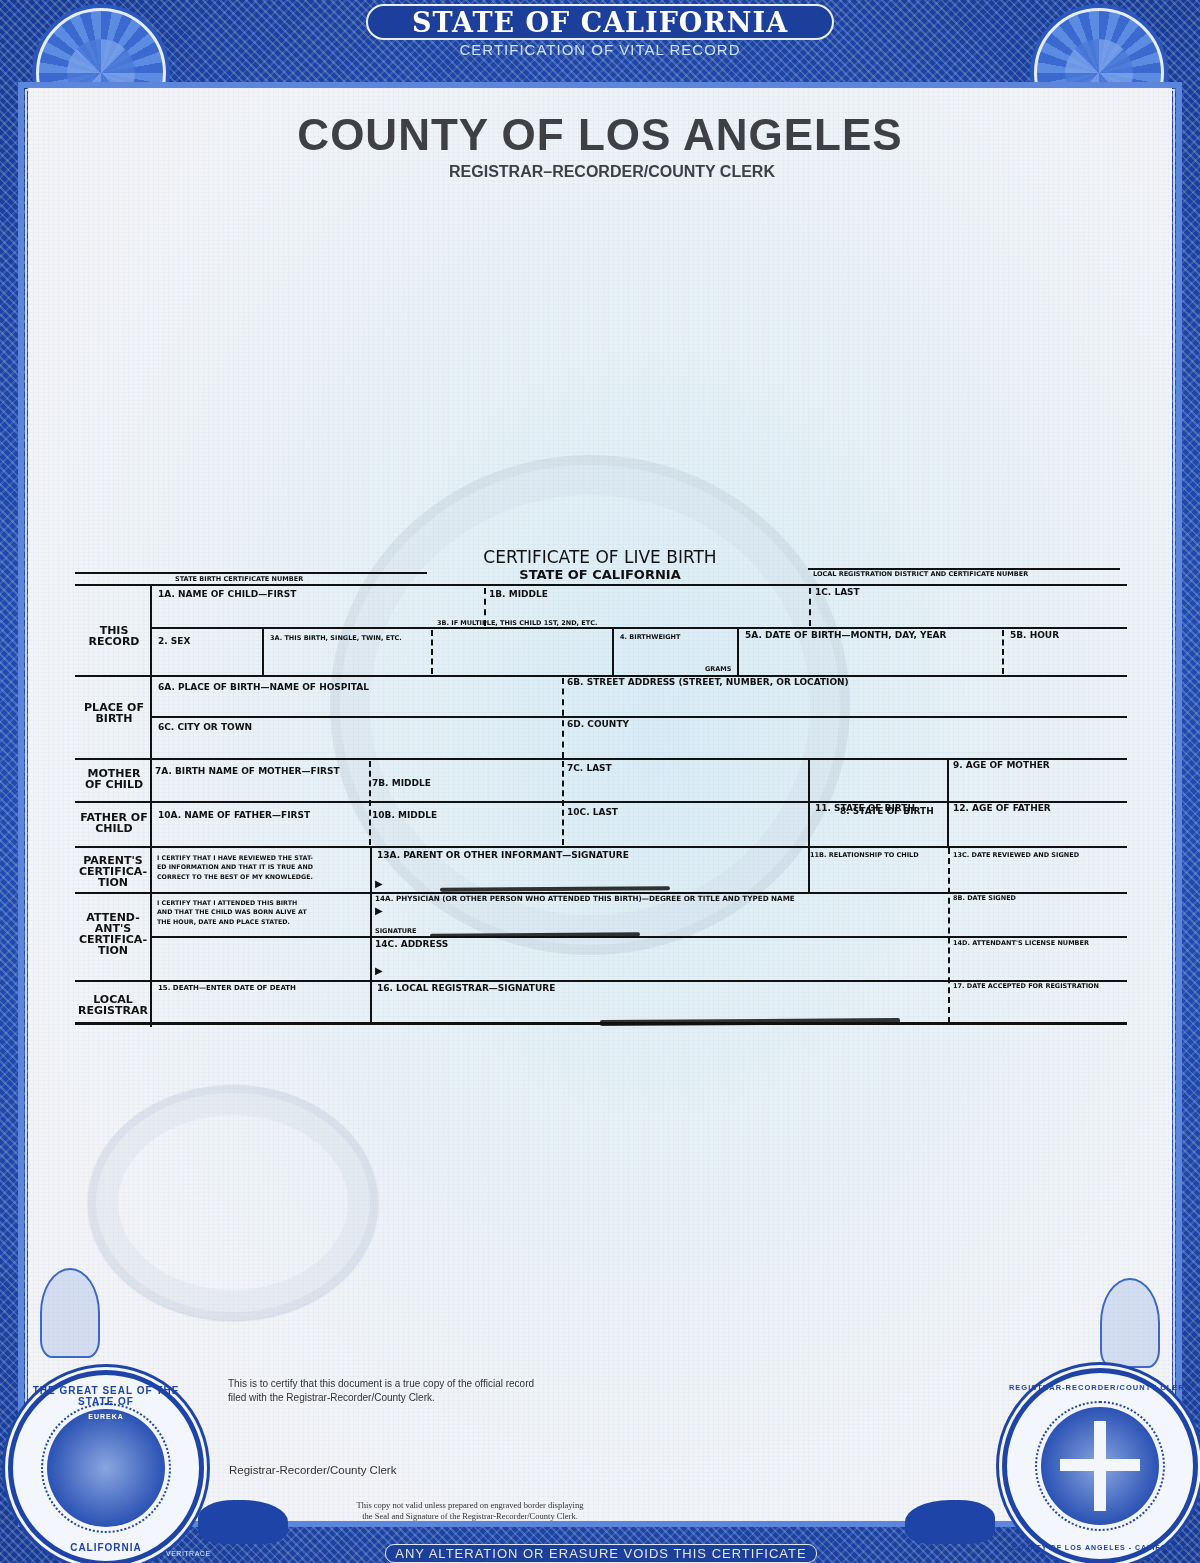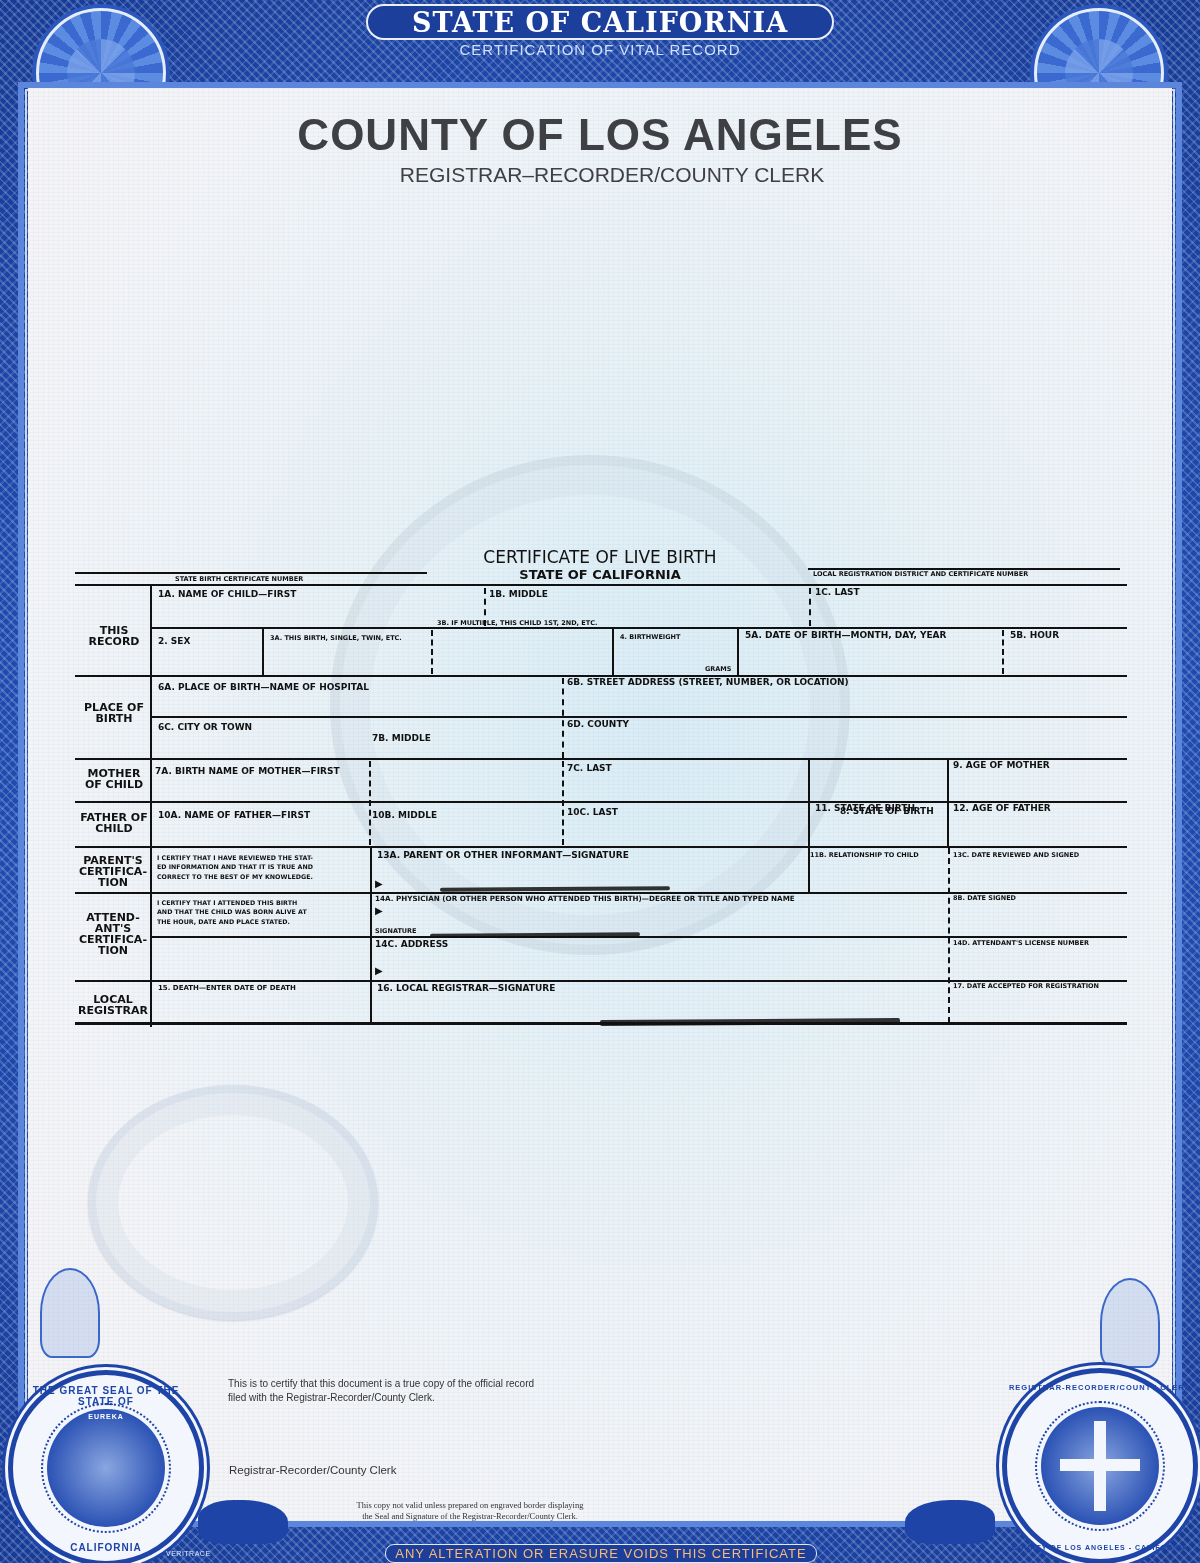--- a/index.html
+++ b/index.html
@@ -62,34 +62,34 @@
     position: absolute; left: 420px; top: 41px; width: 360px; text-align: center;
     color: #cfe0fb; font-size: 15px; letter-spacing: 1px;
     font-family: "Liberation Sans", sans-serif;
   }
 
   .bottom-banner {
     position: absolute; left: 385px; top: 1544px; width: 432px; height: 19px;
     background: #1c3f9c; border: 1px solid #dfe9fb; border-radius: 9px;
     display: flex; align-items: center; justify-content: center;
   }
-  .bottom-banner span { color: #fdba74; font-size: 13px; letter-spacing: 1px; }
+  .bottom-banner span { color: #e5e5e5; font-size: 13px; letter-spacing: 1px; }
   .veritrace {
     position: absolute; left: 166px; top: 1550px; font-size: 7px; color: #dfe9fb;
     letter-spacing: 0.5px;
   }
 
   
   .county-title {
     position: absolute; left: 0; right: 0; top: 110px; text-align: center;
     font-size: 44px; font-weight: bold; color: #3f4043; letter-spacing: 1px;
   }
   .county-sub {
     position: absolute; left: 0; right: 0; top: 163px; text-align: center;
-    font-size: 21px; font-weight: normal; color: #3f4043; padding-left: 24px;
+    font-size: 16px; font-weight: bold; color: #3f4043; padding-left: 24px;
   }
 
   
   .watermark-seal {
     position: absolute; left: 330px; top: 455px; width: 520px; height: 500px;
     border-radius: 50%;
     border: 10px solid rgba(150,165,185,0.18);
     box-shadow: inset 0 0 0 30px rgba(150,165,185,0.08);
   }
   .emboss-seal {
@@ -270,21 +270,21 @@
   <div class="lbl small" style="left:705px;top:666px;">GRAMS</div>
   <div class="lbl" style="left:745px;top:631px;">5A. DATE OF BIRTH—MONTH, DAY, YEAR</div>
   <div class="lbl" style="left:1010px;top:631px;">5B. HOUR</div>
 
   <div class="lbl" style="left:158px;top:683px;">6A. PLACE OF BIRTH—NAME OF HOSPITAL</div>
   <div class="lbl" style="left:567px;top:678px;">6B. STREET ADDRESS (STREET, NUMBER, OR LOCATION)</div>
   <div class="lbl" style="left:158px;top:723px;">6C. CITY OR TOWN</div>
   <div class="lbl" style="left:567px;top:720px;">6D. COUNTY</div>
 
   <div class="lbl" style="left:155px;top:767px;">7A. BIRTH NAME OF MOTHER—FIRST</div>
-  <div class="lbl" style="left:372px;top:734px;">7B. MIDDLE</div>
+  <div class="lbl" style="left:372px;top:779px;">7B. MIDDLE</div>
   <div class="lbl" style="left:567px;top:764px;">7C. LAST</div>
   <div class="lbl" style="left:840px;top:761px;margin-top:46px;">8. STATE OF BIRTH</div>
   <div class="lbl" style="left:953px;top:761px;">9. AGE OF MOTHER</div>
 
   <div class="lbl" style="left:158px;top:811px;">10A. NAME OF FATHER—FIRST</div>
   <div class="lbl" style="left:372px;top:811px;">10B. MIDDLE</div>
   <div class="lbl" style="left:567px;top:808px;">10C. LAST</div>
   <div class="lbl" style="left:815px;top:804px;">11. STATE OF BIRTH</div>
   <div class="lbl" style="left:953px;top:804px;">12. AGE OF FATHER</div>
 

